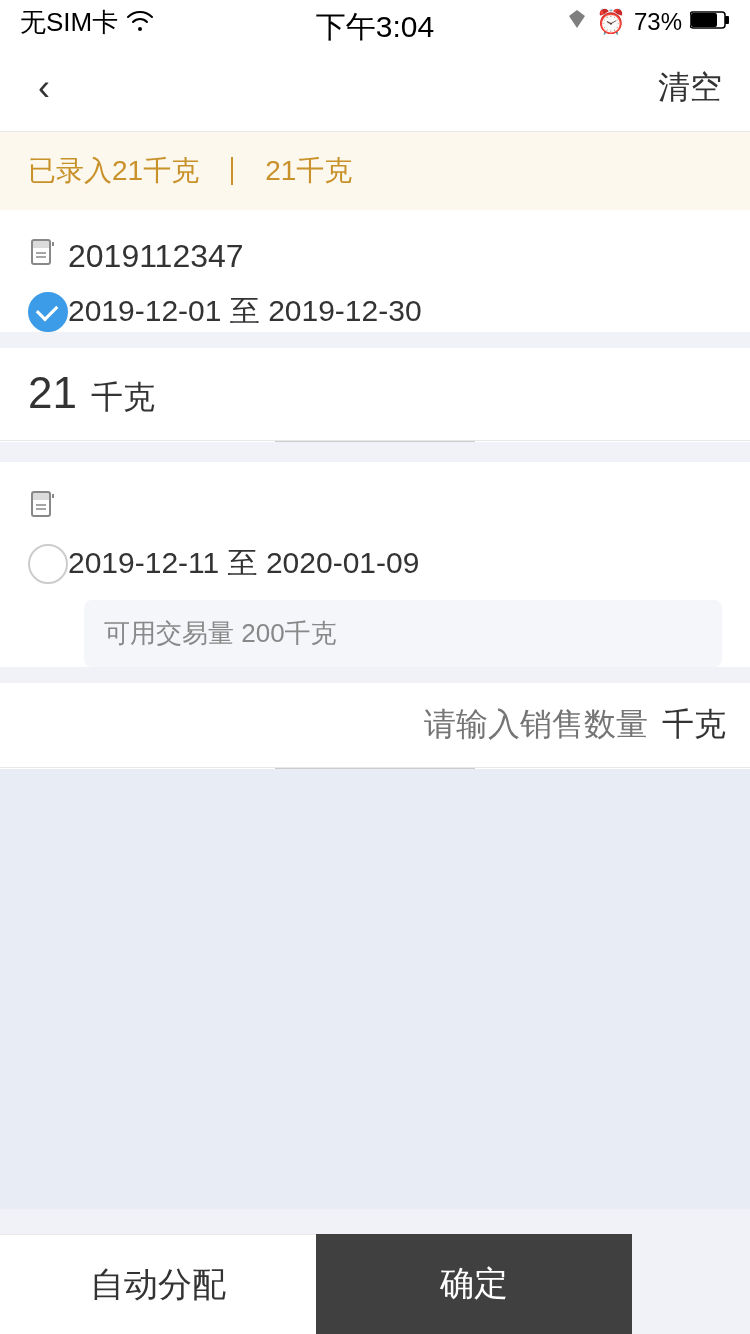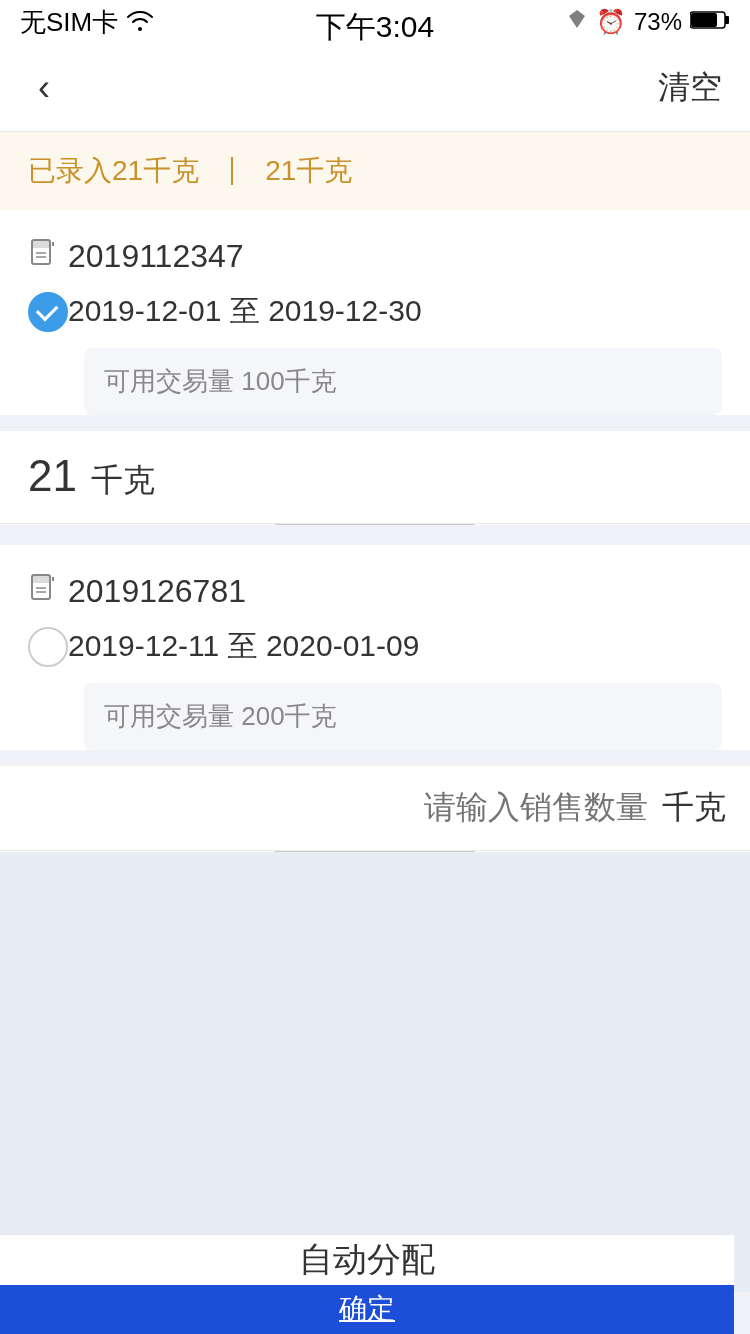--- a/index.html
+++ b/index.html
@@ -212,42 +212,40 @@
       background: #e8ecf5;
       flex: 1;
       min-height: 440px;
     }
 
     
     .bottom-bar {
       position: fixed;
       bottom: 0;
       left: 0;
-      width: 734px;
+      width: 632px;
       height: 100px;
       display: flex;
-      flex-direction: column;
     }
     .btn-auto {
       flex: 1;
       background: #fff;
       border: none;
       font-size: 34px;
       color: #333;
       cursor: pointer;
       border-top: 1px solid #e8e8e8;
     }
     .btn-confirm {
       flex: 1;
-      background: #1d4ed8;
+      background: #404040;
       border: none;
-      font-size: 28px;
+      font-size: 34px;
       color: #fff;
       cursor: pointer;
-      text-decoration: underline;
     }
 
     .underline-container {
       padding: 0 28px;
       background: #fff;
     }
   </style>
 </head>
 <body>
 
@@ -303,23 +301,20 @@
         <line x1="24" y1="6" x2="26" y2="6" stroke="#888" stroke-width="2"></line>
         <line x1="25" y1="4" x2="25" y2="8" stroke="#888" stroke-width="2"></line>
       </svg>
     </span>
     <span class="batch-id">2019112347</span>
   </div>
   <div class="batch-date-row">
     <div class="radio-btn checked"></div>
     <span class="batch-date">2019-12-01 至 2019-12-30</span>
   </div>
-  <div class="avail-box">
-    <span class="avail-text">可用交易量 100千克</span>
-  </div>
 </div>
 
 <div class="amount-row">
   <span class="amount-value">21</span>
   <span class="amount-unit">千克</span>
 </div>
 <div class="underline-container">
   <div class="h-line"></div>
 </div>
 
@@ -330,21 +325,20 @@
     <span class="batch-doc-icon">
       <svg width="30" height="30" viewBox="0 0 30 30">
         <rect x="4" y="2" width="18" height="24" rx="2" fill="none" stroke="#888" stroke-width="2"></rect>
         <rect x="4" y="2" width="18" height="8" rx="2" fill="#888" opacity="0.3"></rect>
         <line x1="8" y1="15" x2="18" y2="15" stroke="#888" stroke-width="1.5"></line>
         <line x1="8" y1="19" x2="18" y2="19" stroke="#888" stroke-width="1.5"></line>
         <line x1="24" y1="6" x2="26" y2="6" stroke="#888" stroke-width="2"></line>
         <line x1="25" y1="4" x2="25" y2="8" stroke="#888" stroke-width="2"></line>
       </svg>
     </span>
-    <span class="batch-id">2019126781</span>
   </div>
   <div class="batch-date-row">
     <div class="radio-btn"></div>
     <span class="batch-date">2019-12-11 至 2020-01-09</span>
   </div>
   <div class="avail-box">
     <span class="avail-text">可用交易量 200千克</span>
   </div>
 </div>
 

